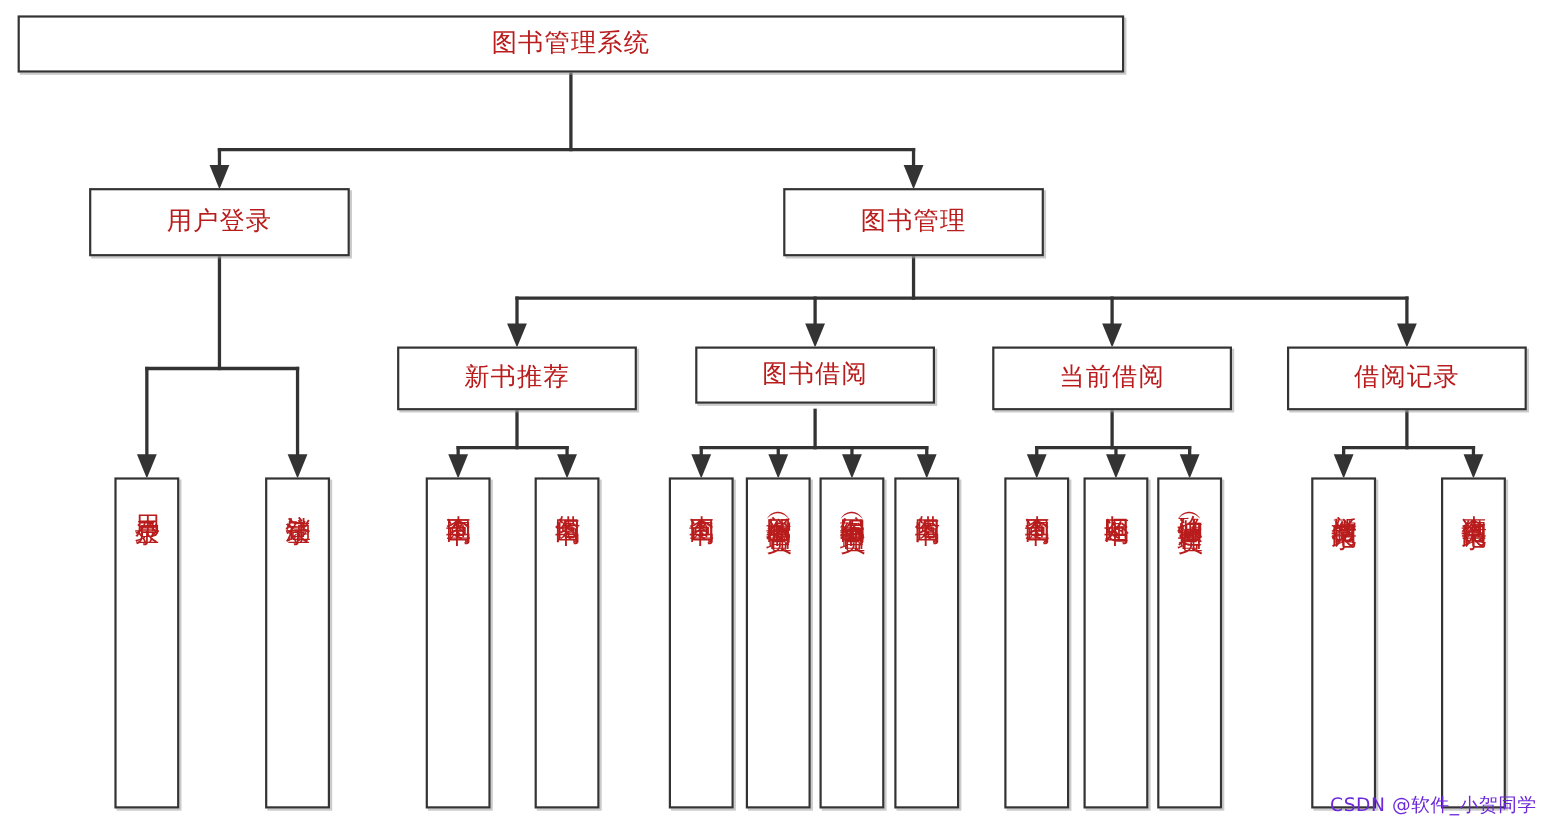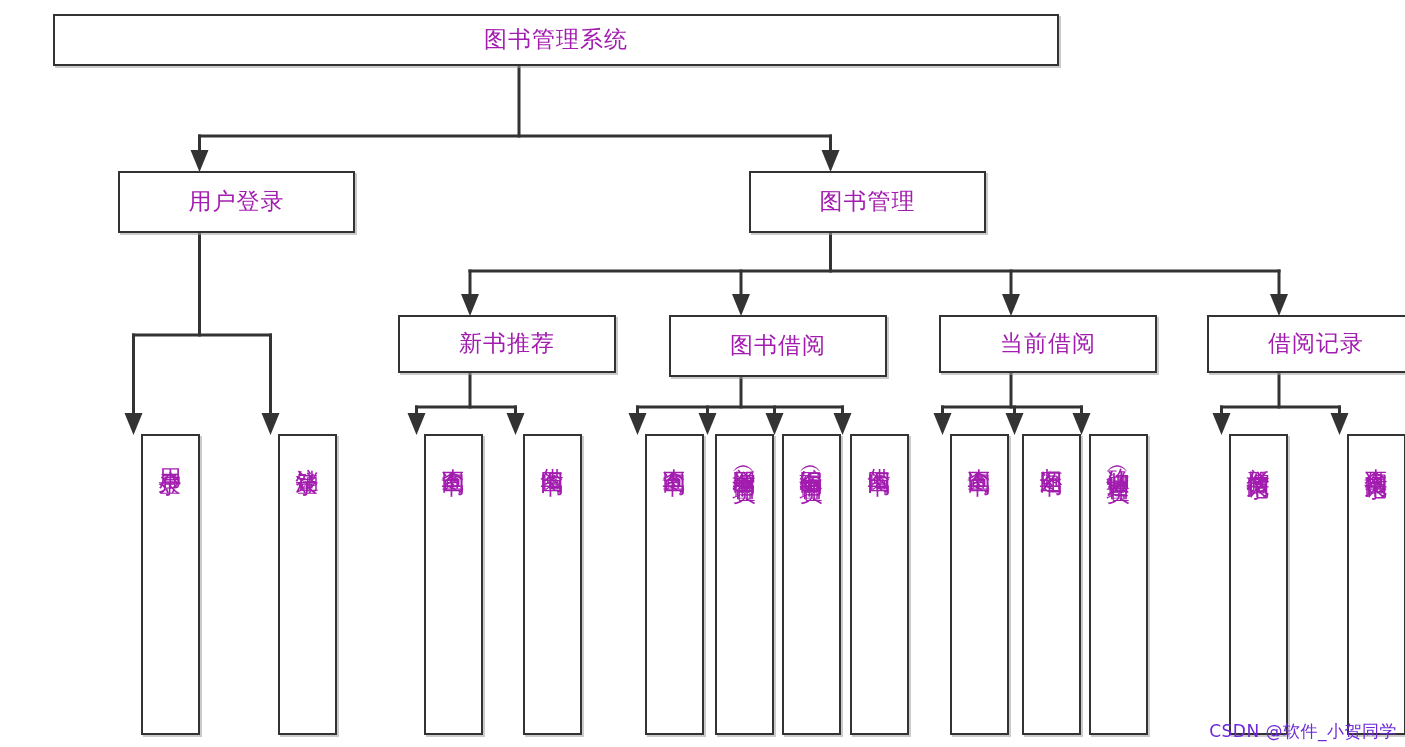--- a/index.html
+++ b/index.html
@@ -28,22 +28,21 @@
   }
   .node {
     position: absolute;
     box-sizing: border-box;
     background: #ffffff;
     border: 2px solid #333333;
     box-shadow: 2px 2px 0 0 rgba(160,160,160,0.55);
     display: flex;
     align-items: center;
     justify-content: center;
-    color: #a21caf;
-    margin-left: 37px;
+    color: #b91c1c;
   }
   .node-label {
     display: block;
     text-align: center;
     line-height: 1.18;
     white-space: nowrap;
   }
   
   .node.horiz .node-label {
     font-size: 23px;
@@ -148,21 +147,21 @@
   <div class="node horiz" style="left: 81px; top: 171px; width: 237px; height: 62px;">
     <span class="node-label">用户登录</span>
   </div>
   <div class="node horiz" style="left: 361px; top: 315px; width: 218px; height: 58px;">
     <span class="node-label">新书推荐</span>
   </div>
 
   <div class="node horiz" style="left: 712px; top: 171px; width: 237px; height: 62px;">
     <span class="node-label">图书管理</span>
   </div>
-  <div class="node horiz" style="left: 632px; top: 315px; width: 218px; height: 62px;">
+  <div class="node horiz" style="left: 632px; top: 315px; width: 218px; height: 52px;">
     <span class="node-label">图书借阅</span>
   </div>
   <div class="node horiz" style="left: 902px; top: 315px; width: 218px; height: 58px;">
     <span class="node-label">当前借阅</span>
   </div>
   <div class="node horiz" style="left: 1170px; top: 315px; width: 218px; height: 58px;">
     <span class="node-label">借阅记录</span>
   </div>
 
   <div class="node vert" style="left: 104px; top: 434px; width: 59px; height: 301px;">

